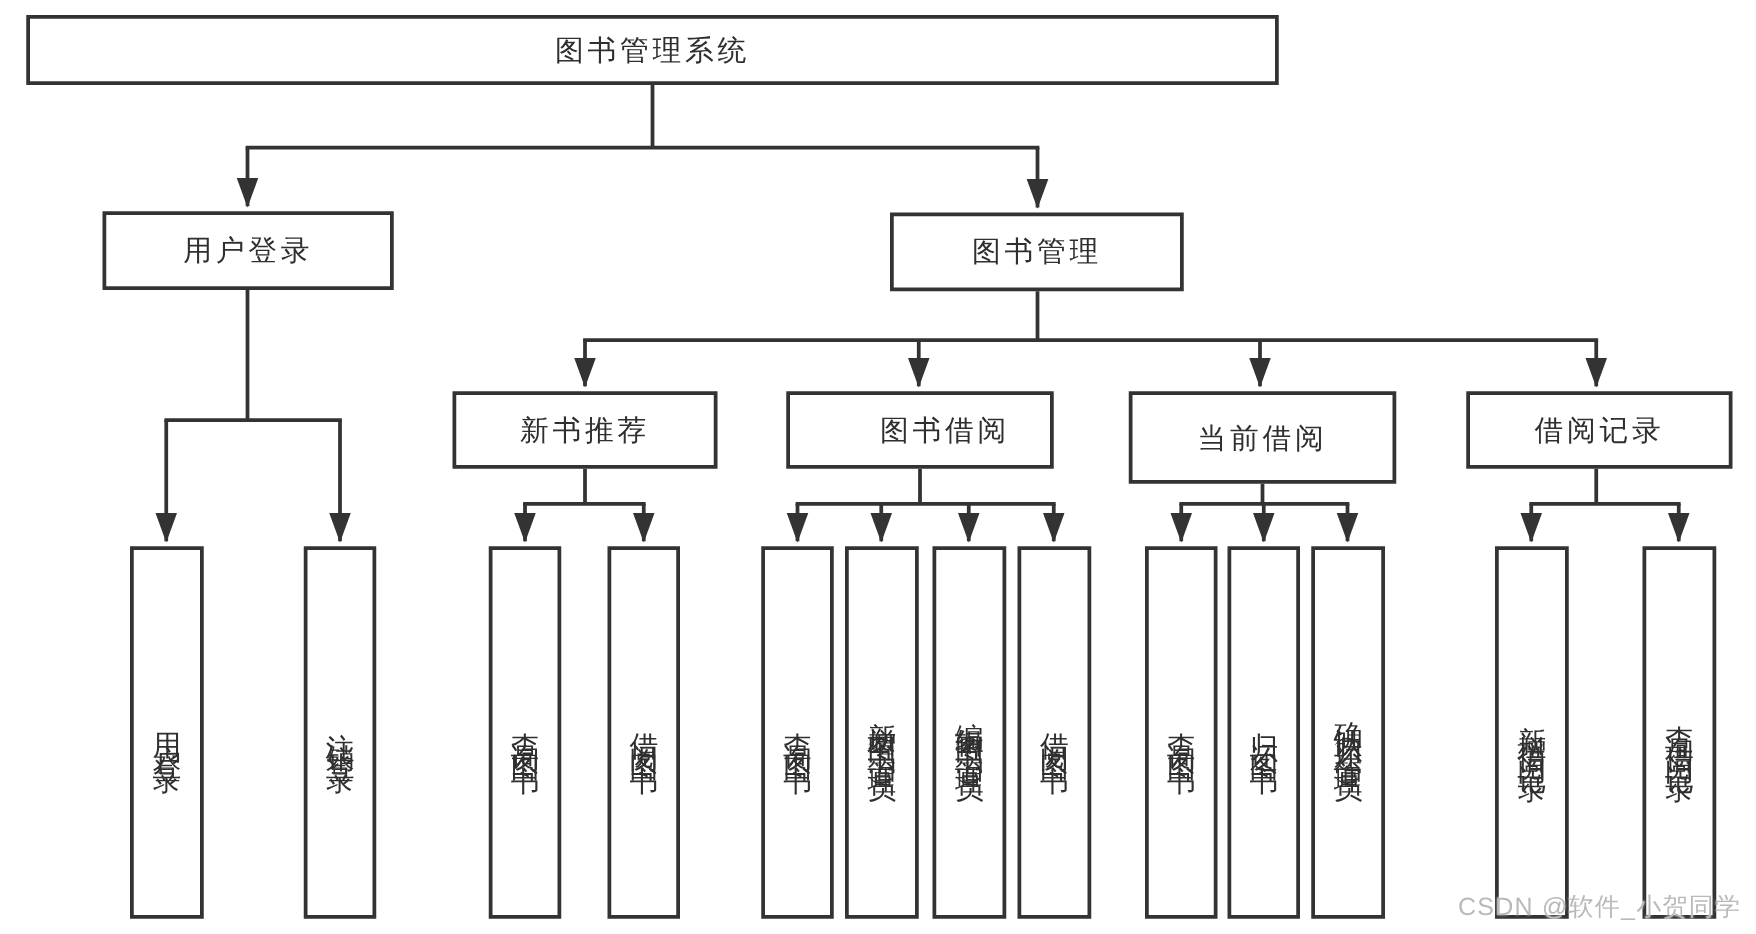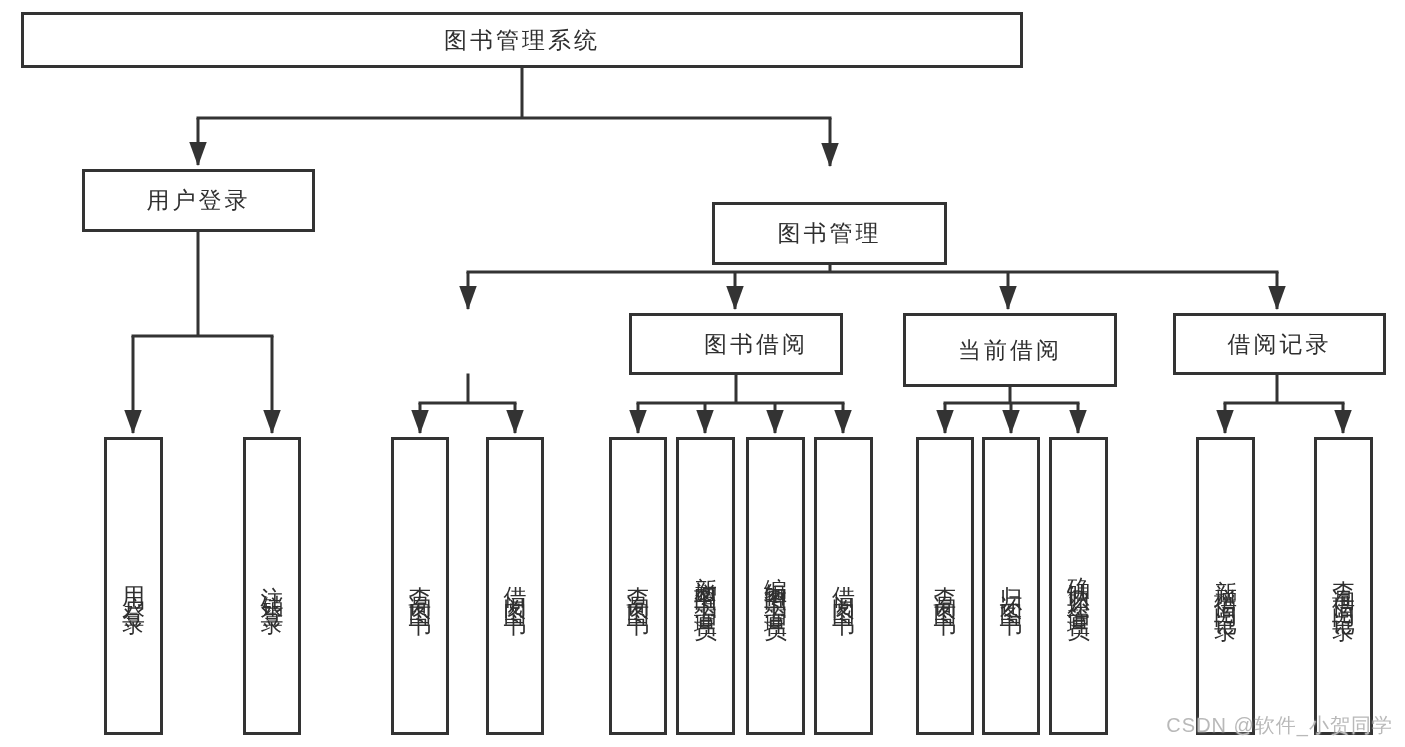--- a/index.html
+++ b/index.html
@@ -100,22 +100,23 @@
       <line x1="1011" y1="403" x2="1011" y2="433" marker-end="url(#ah)"></line>
       <line x1="1078" y1="403" x2="1078" y2="433" marker-end="url(#ah)"></line>
       <line x1="1225" y1="403" x2="1225" y2="433" marker-end="url(#ah)"></line>
       <line x1="1343" y1="403" x2="1343" y2="433" marker-end="url(#ah)"></line>
     </g>
   </svg>
 
   <div class="node" style="left:21px; top:12px; width:1002px; height:56px;">图书管理系统</div>
 
   <div class="node" style="left:82px; top:169px; width:233px; height:63px;">用户登录</div>
-  <div class="node" style="left:712px; top:170px; width:235px; height:63px;margin-top:32px;">图书管理</div>
+  <div class="node" style="left:712px; top:170px; width:235px; height:63px;">图书管理</div>
 
+  <div class="node" style="left:362px; top:313px; width:212px; height:62px;">新书推荐</div>
   <div class="node" style="left:629px; top:313px; width:214px; height:62px;padding-left:40px;">图书借阅</div>
   <div class="node" style="left:903px; top:313px; width:214px; height:74px;">当前借阅</div>
   <div class="node" style="left:1173px; top:313px; width:213px; height:62px;">借阅记录</div>
 
   <div class="node-v" style="left:104px; top:437px; width:59px; height:298px;">
     <span class="vtext">用户登录</span>
   </div>
   <div class="node-v" style="left:243px; top:437px; width:58px; height:298px;">
     <span class="vtext">注销登录</span>
   </div>

